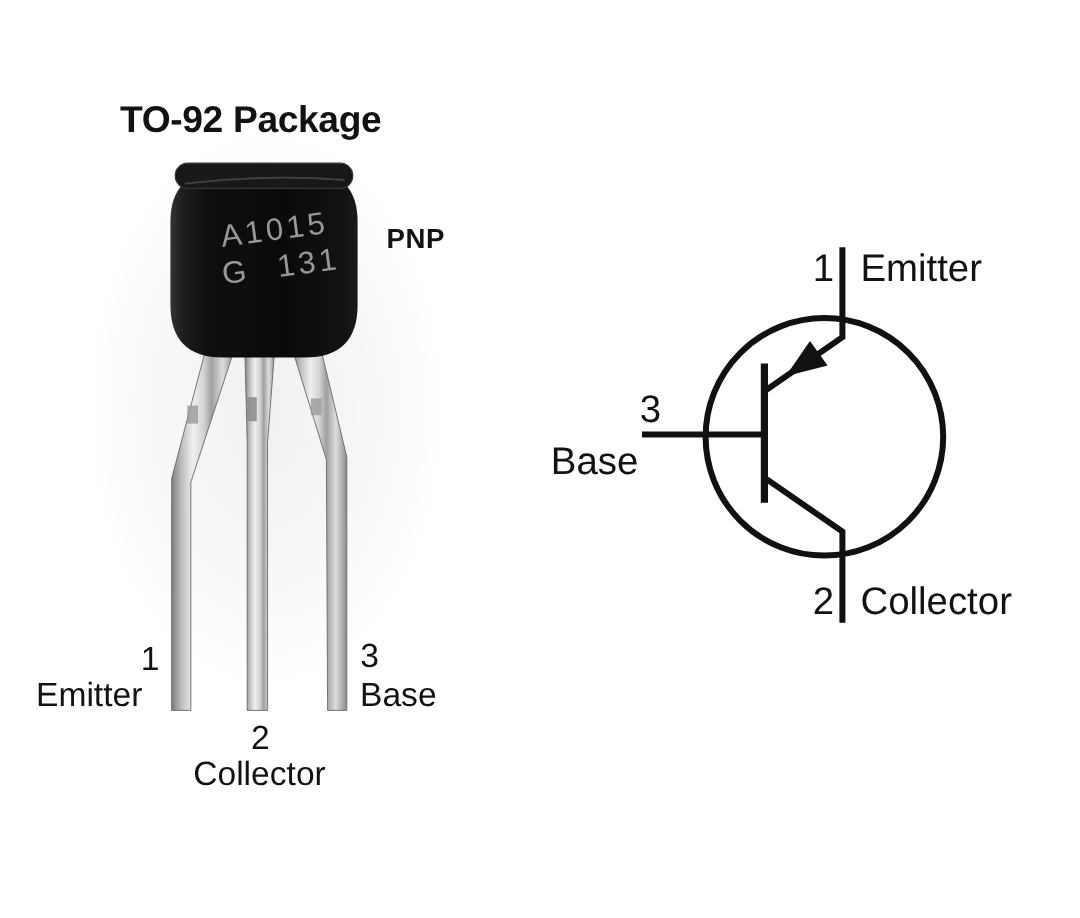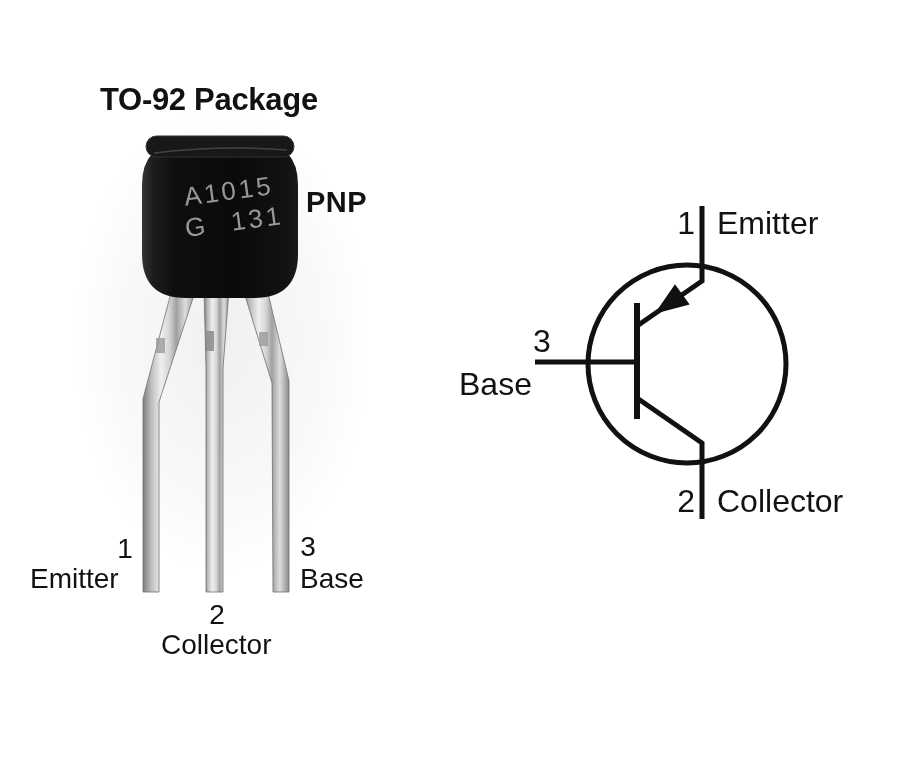--- a/index.html
+++ b/index.html
@@ -13,22 +13,22 @@
   .canvas { position: relative; width: 900px; height: 765px; background: #ffffff; }
   .gfx { position: absolute; left: 0; top: 0; }
 
   .txt { position: absolute; color: #121212; white-space: nowrap; text-align: center; }
 
   .fig-title {
     left: 100px; top: 82px;
     font-size: 31px; font-weight: 600; letter-spacing: -0.3px;
   }
   .pnp-label {
-    left: 306px; top: 186px;
-    font-size: 29px; font-weight: 600; letter-spacing: 0.5px;
+    left: 322px; top: 186px;
+    font-size: 23px; font-weight: 600; letter-spacing: 0.5px;
   }
 
   .marking {
     position: absolute; left: 182px; top: 182px;
     transform: rotate(-7.5deg); transform-origin: left top;
     color: #989898; font-size: 26px; line-height: 31px;
     letter-spacing: 3px; white-space: nowrap;
   }
   .marking .m2 { word-spacing: 13px; margin-left: -3px; }
 

